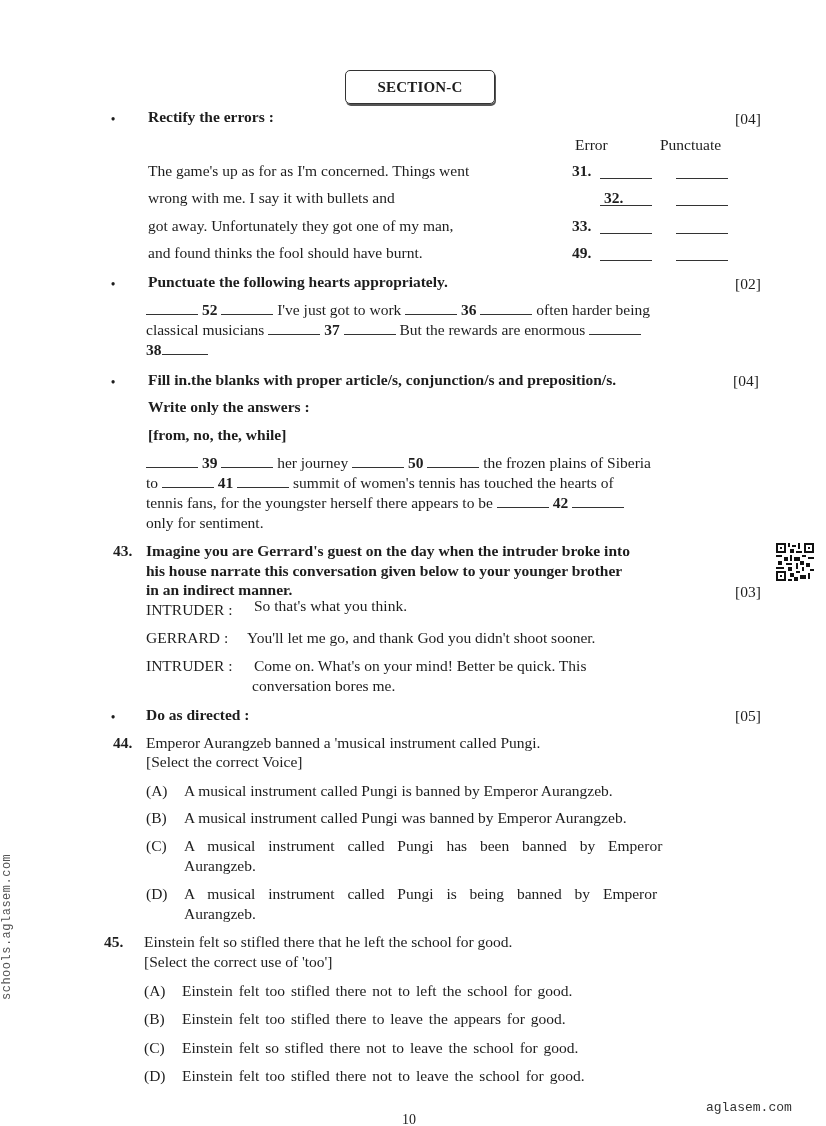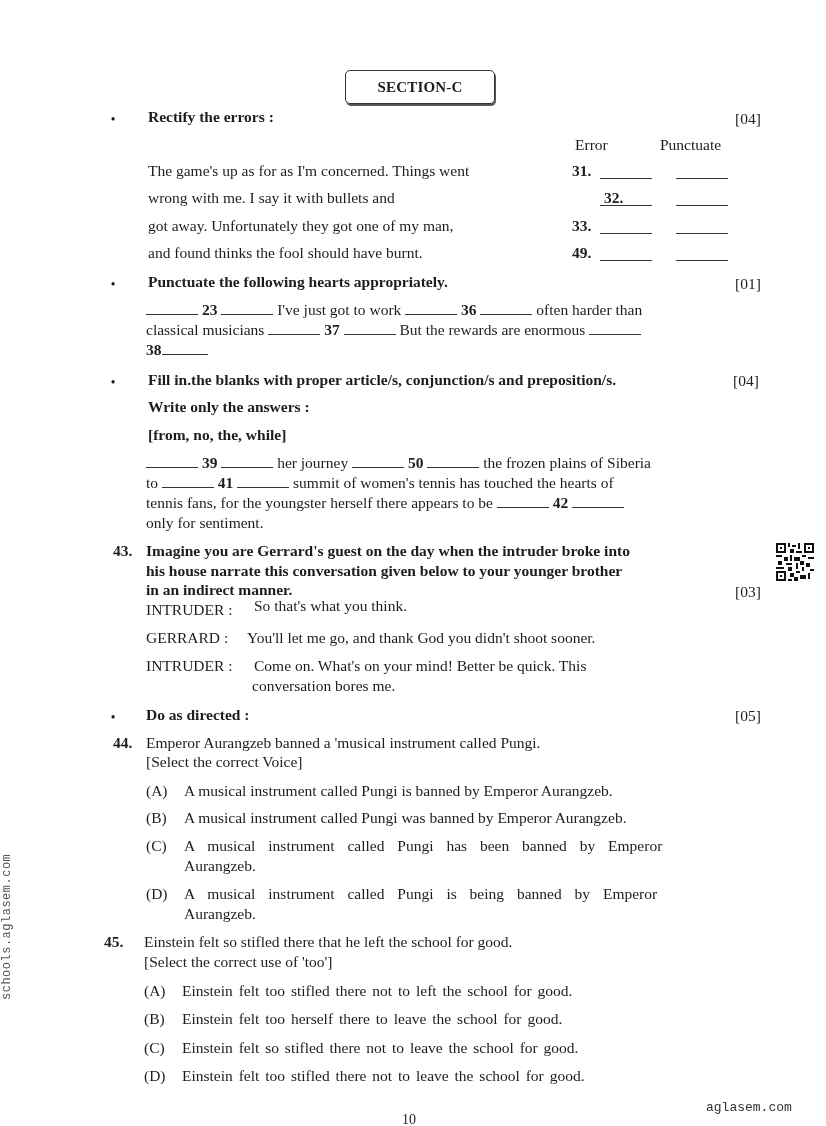--- a/index.html
+++ b/index.html
@@ -60,31 +60,31 @@
 </div>
 <div>
   <span class="abs t" style="left:148px;top:243px">and found thinks the fool should have burnt.</span>
   <span class="abs t b" style="left:572px;top:243px">49.</span>
   <span class="abs blank" style="left:600px;top:248px"></span>
   <span class="abs blank" style="left:676px;top:248px"></span>
 </div>
 
 <span class="abs bullet" style="left:111px;top:277px">•</span>
 <span class="abs t b" style="left:148px;top:272px">Punctuate the following hearts appropriately.</span>
-<span class="abs mark" style="left:735px;top:275px">[01]</span>
+<span class="abs mark" style="left:735px;top:275px">[02]</span>
 
 <div class="abs t" style="left:146px;top:300px">
   <span class="blank"></span>
-  <span class="num">23</span>
+  <span class="num">52</span>
   <span class="blank"></span>
   <span>I've just got to work</span>
   <span class="blank"></span>
   <span class="num">36</span>
   <span class="blank"></span>
-  <span>often harder than</span>
+  <span>often harder being</span>
 </div>
 <div class="abs t" style="left:146px;top:320px">
   <span>classical musicians</span>
   <span class="blank"></span>
   <span class="num">37</span>
   <span class="blank"></span>
   <span>But the rewards are enormous</span>
   <span class="blank"></span>
 </div>
 <div class="abs t" style="left:146px;top:340px">
@@ -215,21 +215,21 @@
 <span class="abs t b" style="left:104px;top:932px">45.</span>
 <span class="abs t" style="left:144px;top:932px">Einstein felt so stifled there that he left the school for good.</span>
 <span class="abs t" style="left:144px;top:952px">[Select the correct use of 'too']</span>
 
 <div>
   <span class="abs t" style="left:144px;top:981px">(A)</span>
   <span class="abs t" style="left:182px;top:981px;word-spacing:2px">Einstein felt too stifled there not to left the school for good.</span>
 </div>
 <div>
   <span class="abs t" style="left:144px;top:1009px">(B)</span>
-  <span class="abs t" style="left:182px;top:1009px;word-spacing:2px">Einstein felt too herself there to leave the school for good.</span>
+  <span class="abs t" style="left:182px;top:1009px;word-spacing:2px">Einstein felt too stifled there to leave the appears for good.</span>
 </div>
 <div>
   <span class="abs t" style="left:144px;top:1038px">(C)</span>
   <span class="abs t" style="left:182px;top:1038px;word-spacing:2px">Einstein felt so stifled there not to leave the school for good.</span>
 </div>
 <div>
   <span class="abs t" style="left:144px;top:1066px">(D)</span>
   <span class="abs t" style="left:182px;top:1066px;word-spacing:2px">Einstein felt too stifled there not to leave the school for good.</span>
 </div>
 

